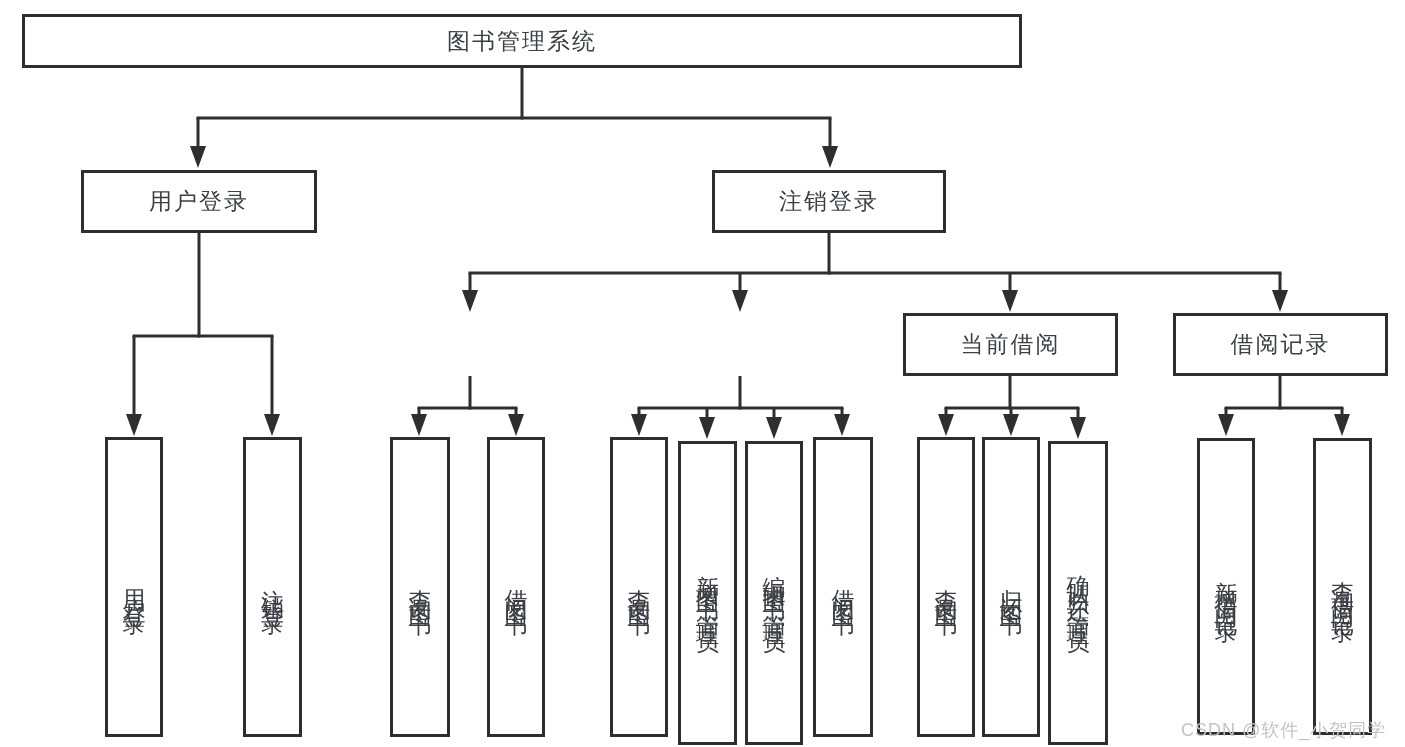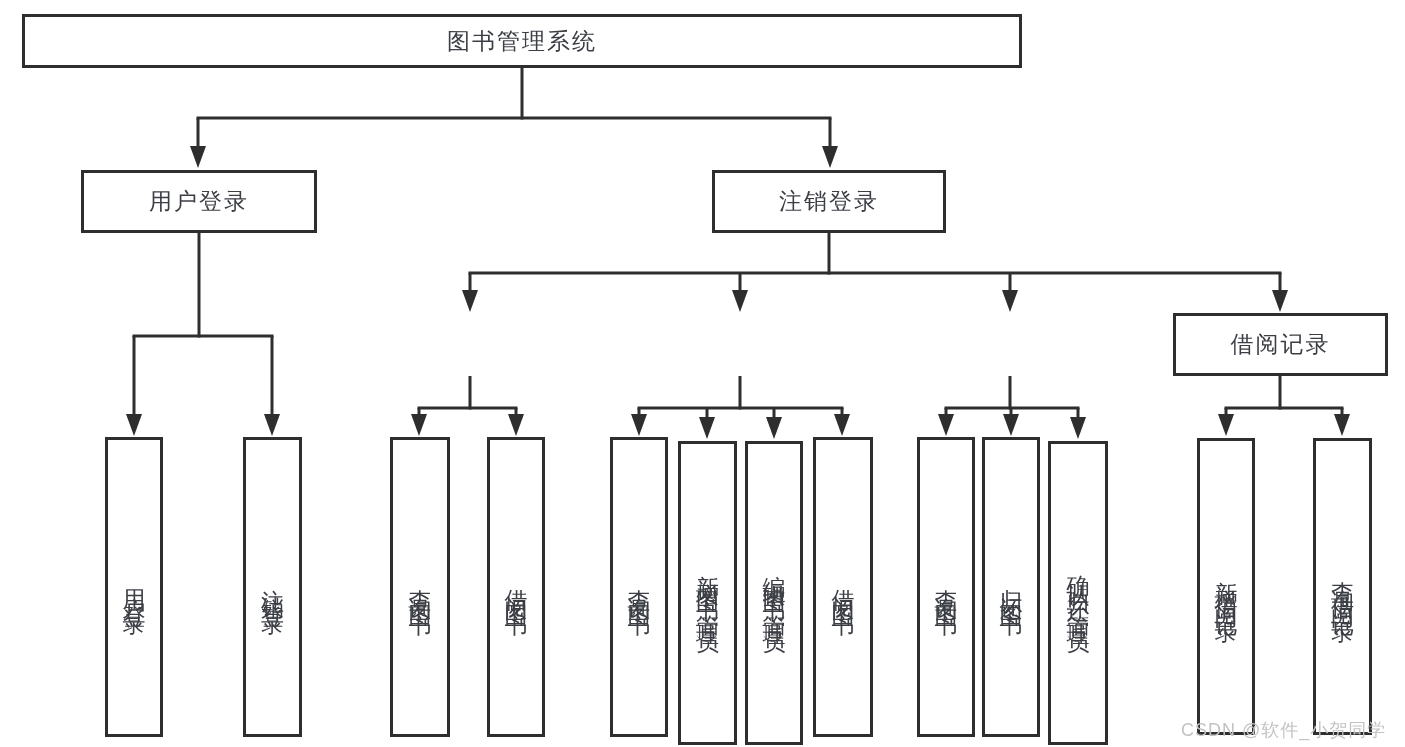--- a/index.html
+++ b/index.html
@@ -112,20 +112,23 @@
     <span>图书管理系统</span>
   </div>
 
   <div class="box h" style="left:81px;top:170px;width:236px;height:63px">
     <span>用户登录</span>
   </div>
   <div class="box h" style="left:712px;top:170px;width:234px;height:63px">
     <span>注销登录</span>
   </div>
 
+  <div class="box h" style="left:903px;top:313px;width:215px;height:63px">
+    <span>当前借阅</span>
+  </div>
   <div class="box h" style="left:1173px;top:313px;width:215px;height:63px">
     <span>借阅记录</span>
   </div>
 
   <div class="box v" style="left:105px;top:437px;width:58px;height:300px">
     <span>用户登录</span>
   </div>
   <div class="box v" style="left:243px;top:437px;width:59px;height:300px">
     <span>注销登录</span>
   </div>

